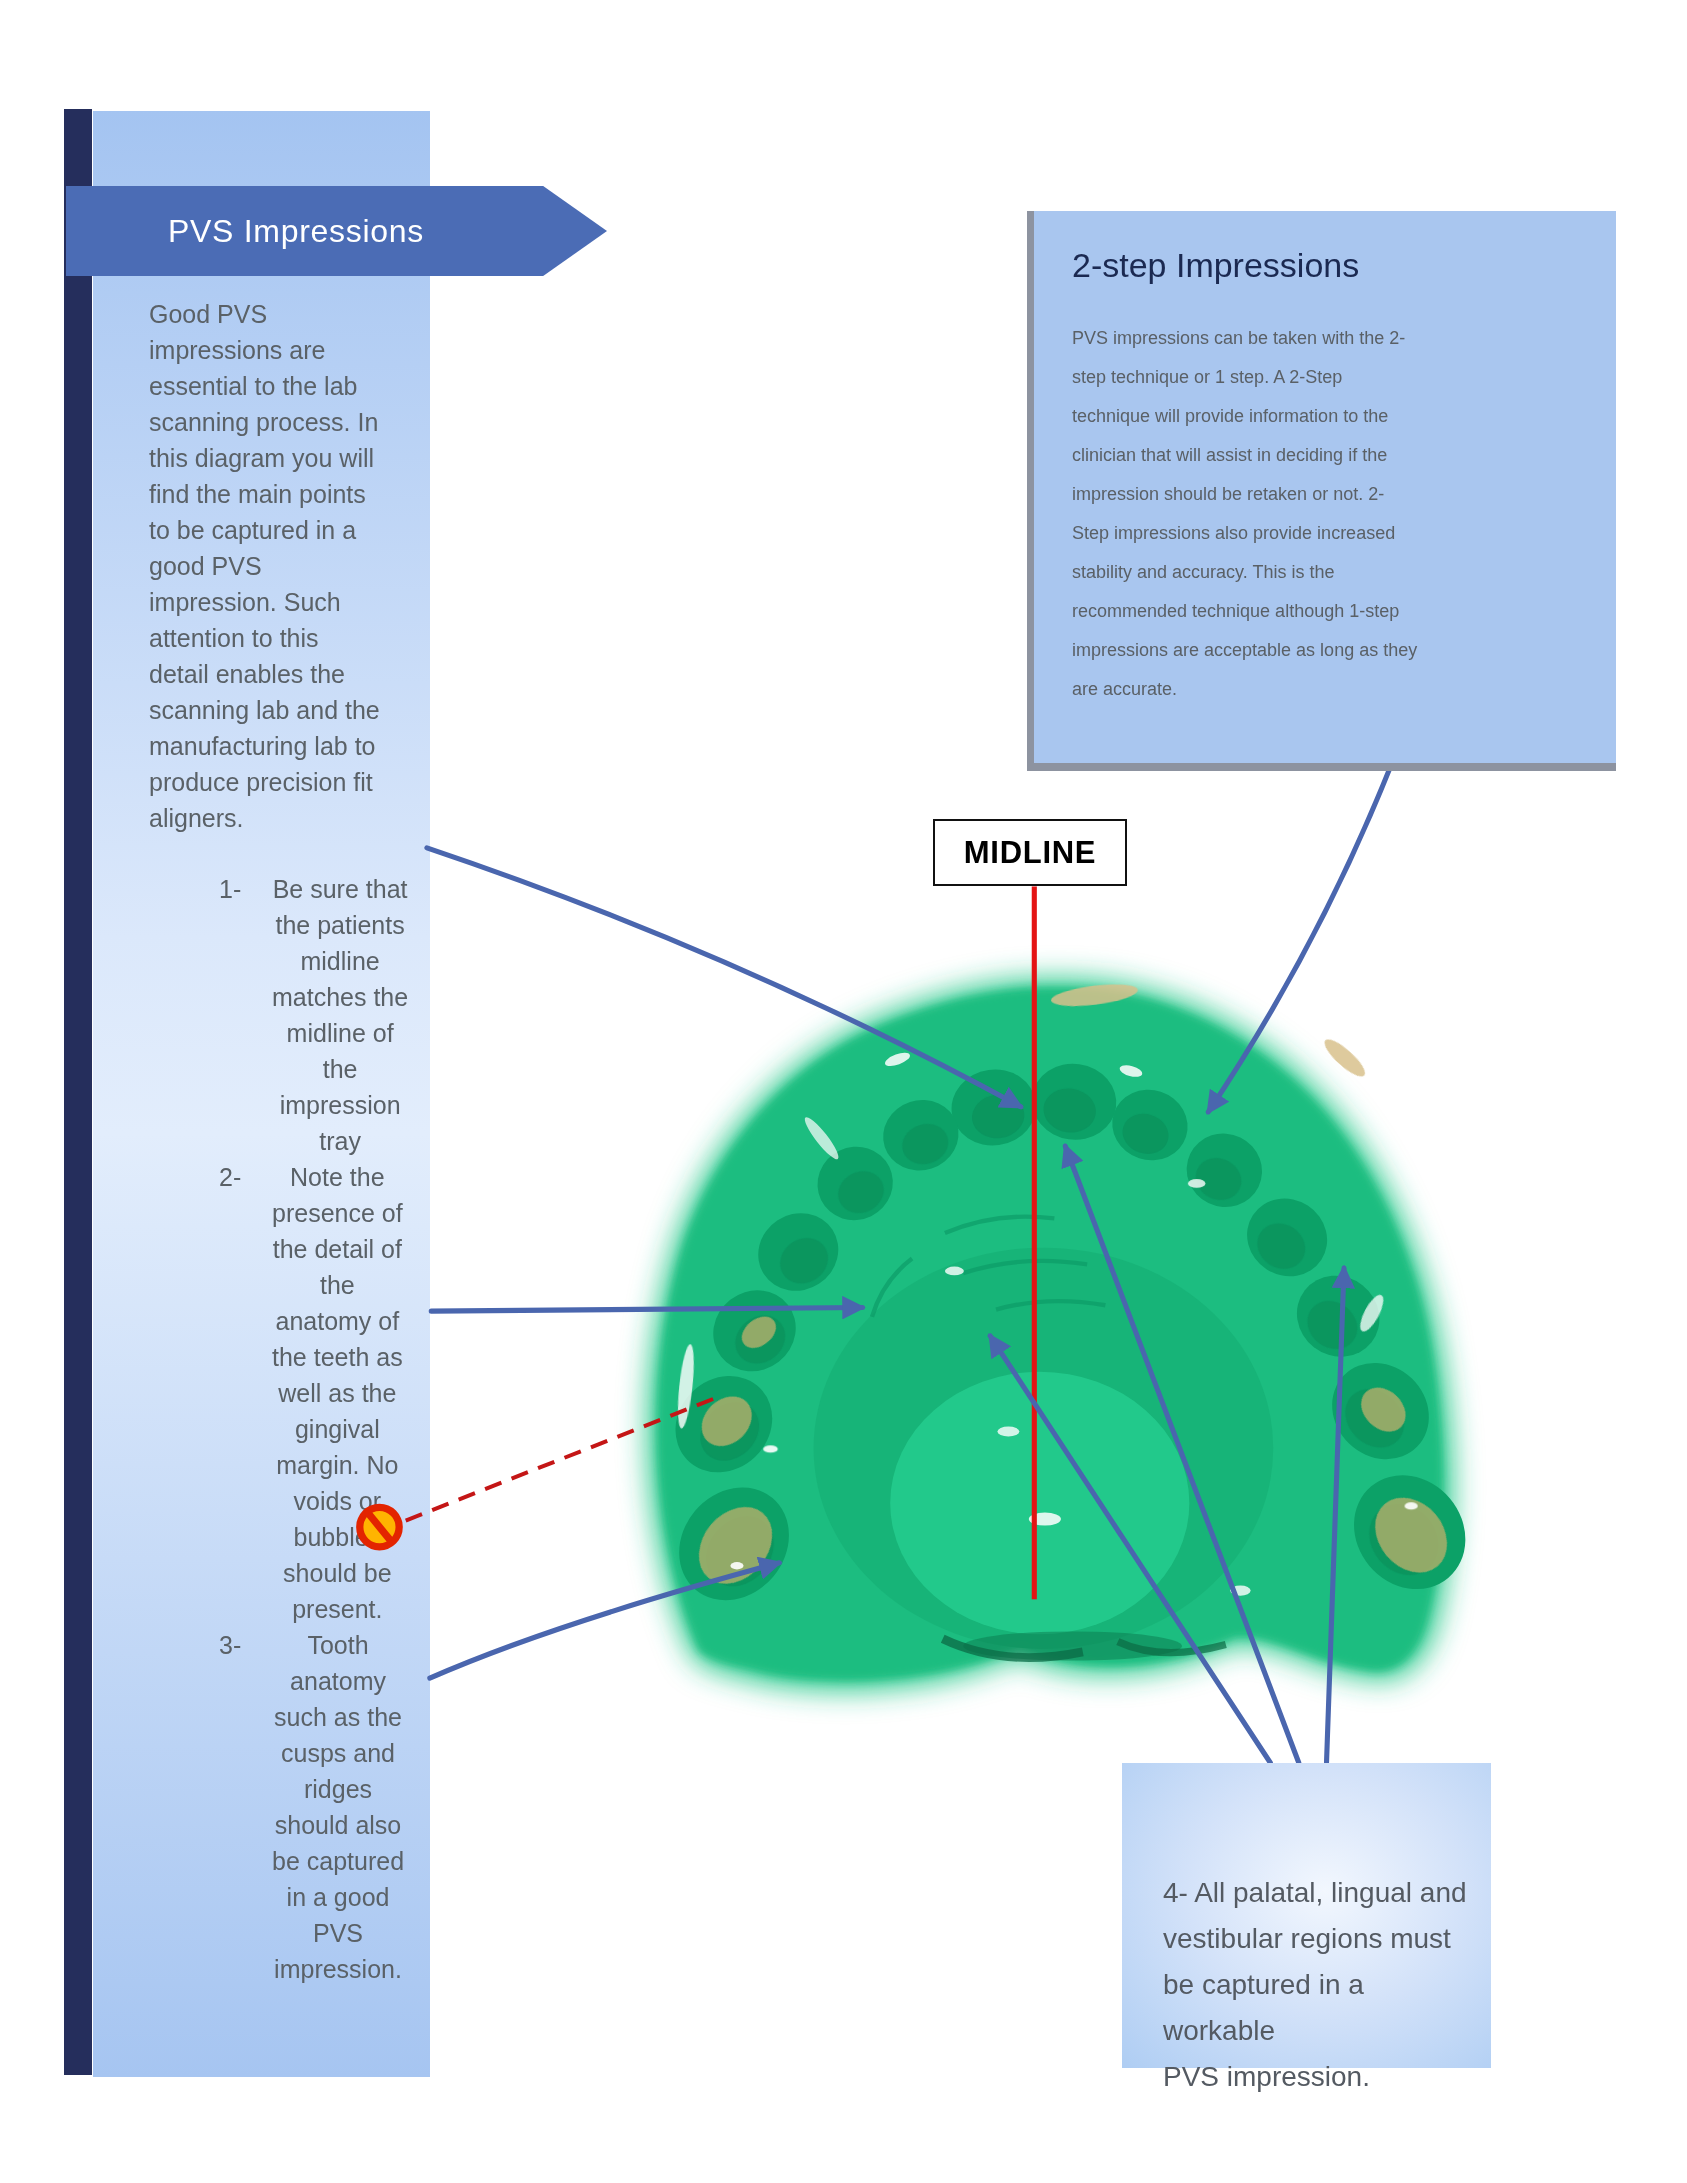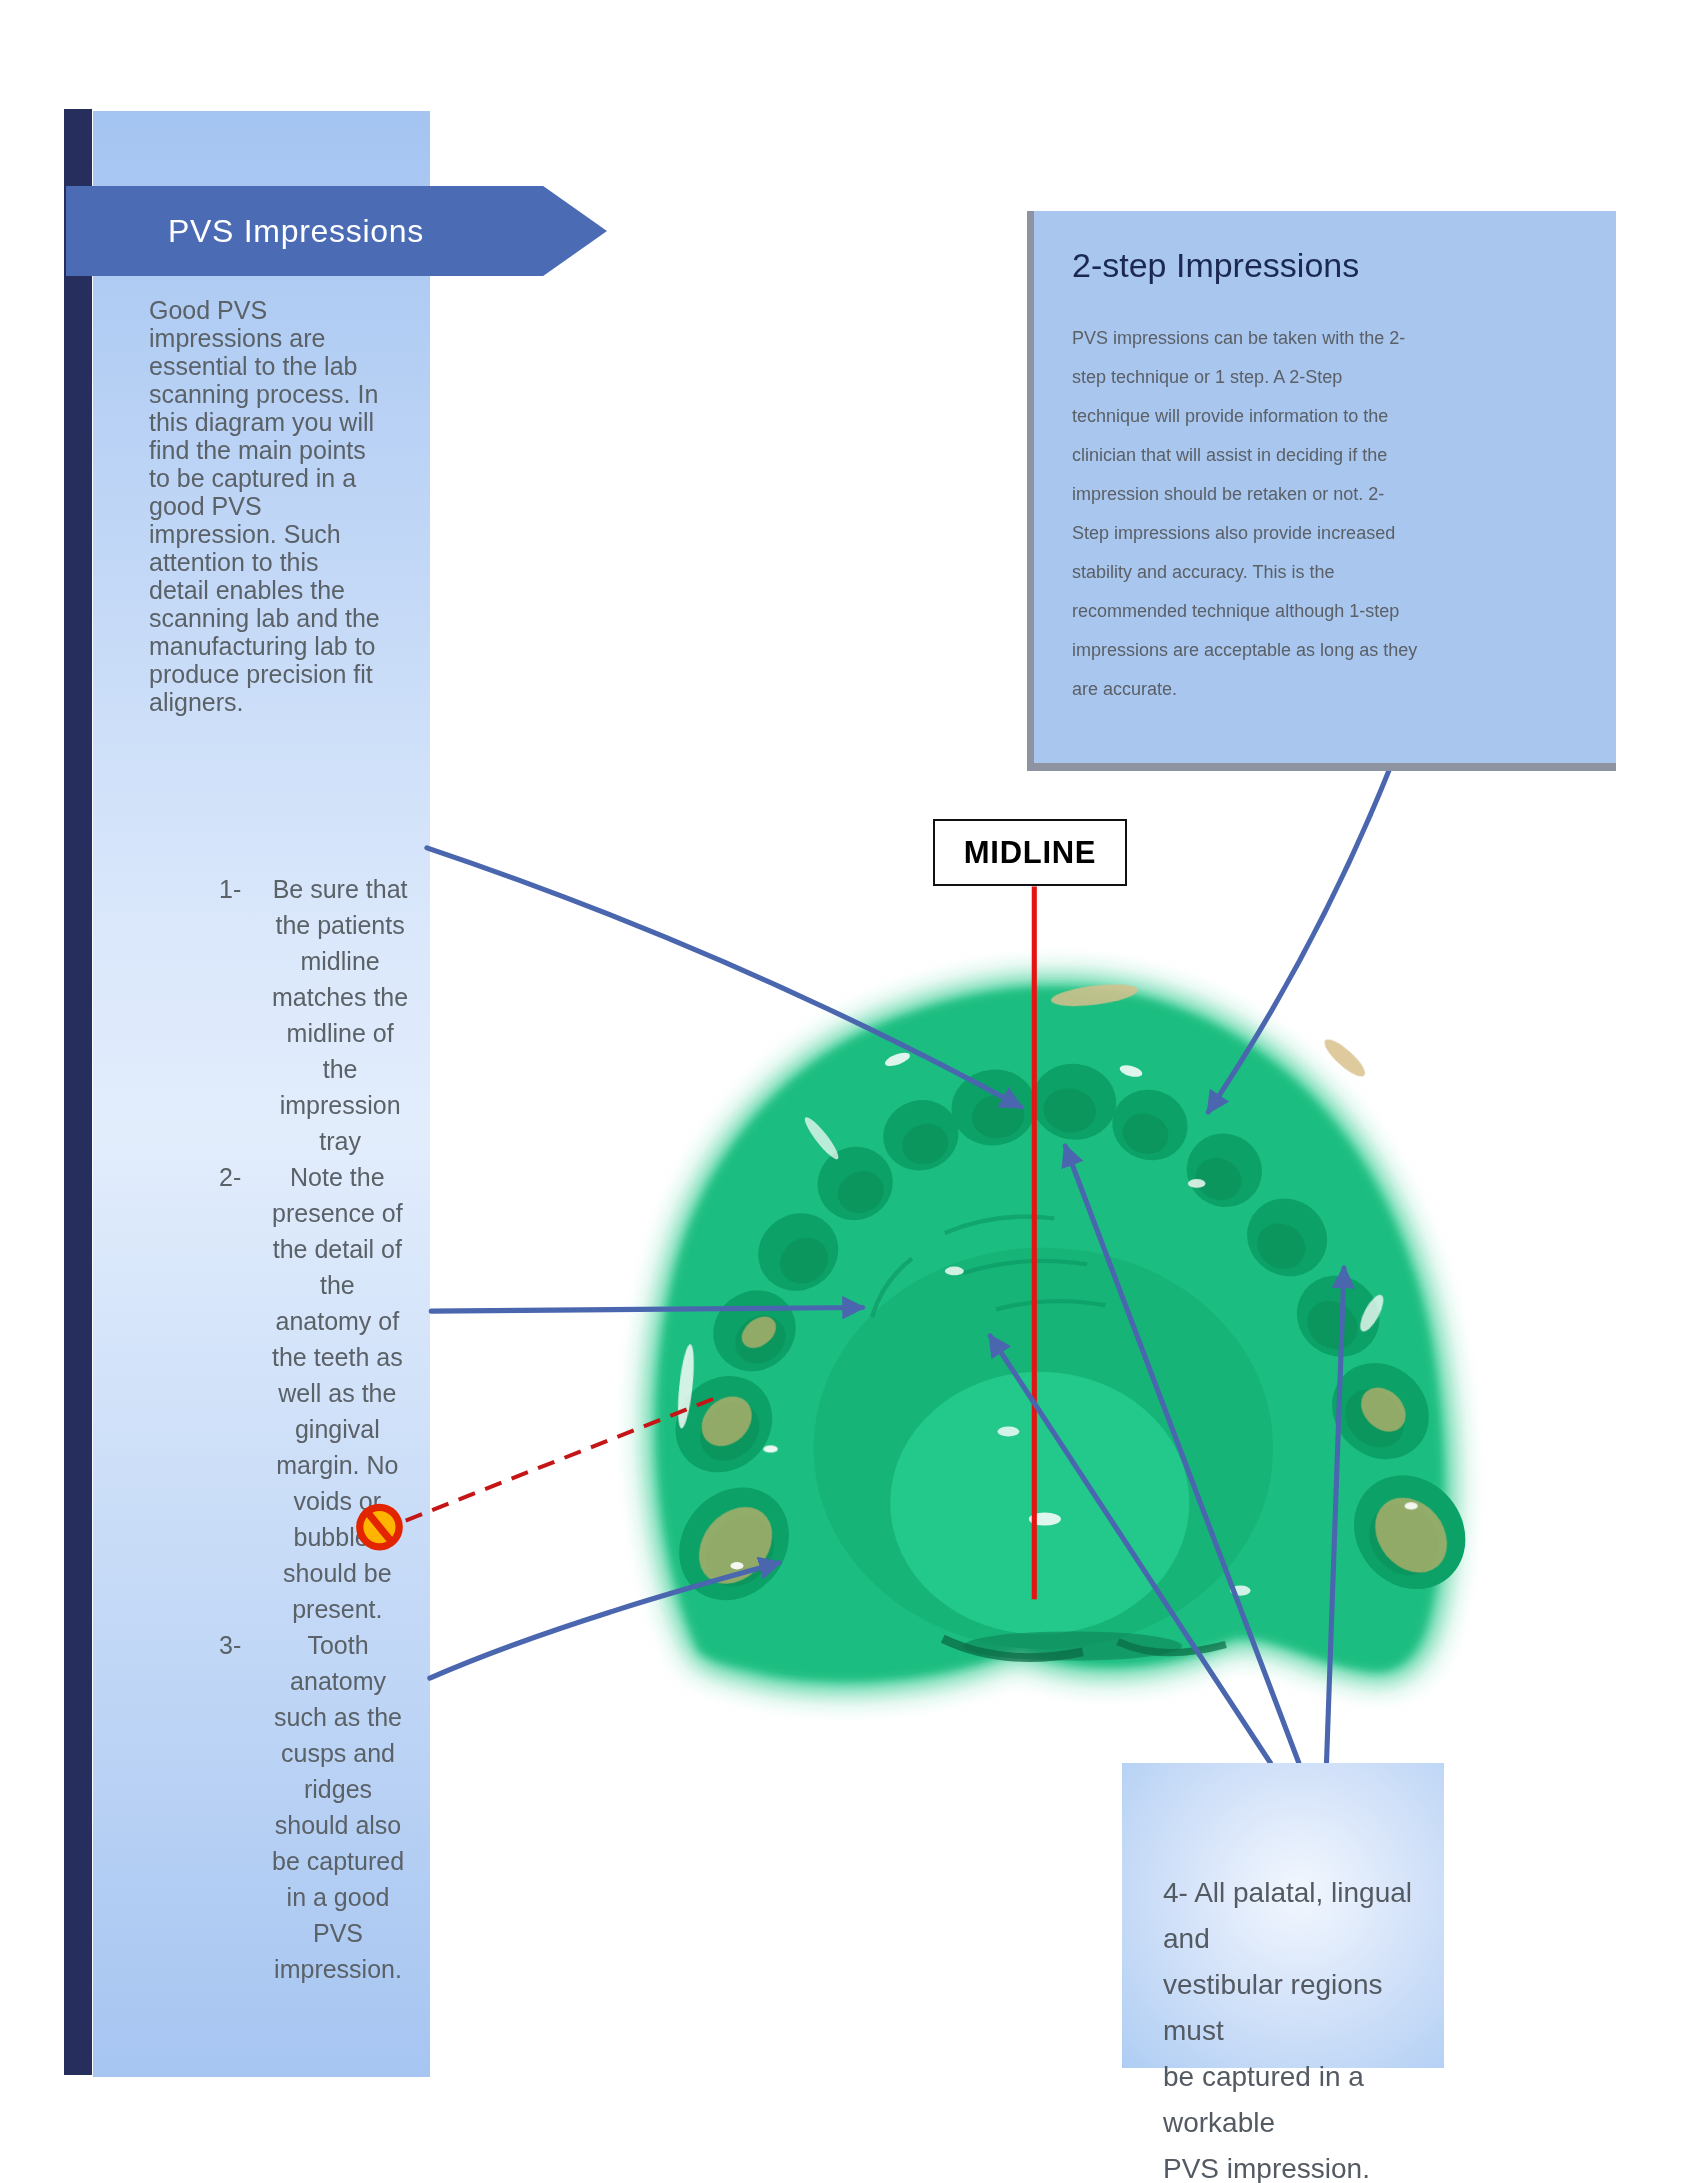--- a/index.html
+++ b/index.html
@@ -10,21 +10,21 @@
   .accent-bar{
     position:absolute;left:64px;top:109px;width:28px;height:1966px;
     background:#252e5c;
   }
   .side-panel{
     position:absolute;left:93px;top:111px;width:337px;height:1966px;
     background:linear-gradient(180deg,#a4c4f1 0%,#dbe8fb 42%,#e2edfc 52%,#a6c5f1 100%);
   }
   .intro{
     position:absolute;left:56px;top:185px;width:270px;margin:0;
-    font-size:25px;line-height:28px;color:#5a6167;white-space:pre-line;
+    font-size:25px;line-height:36px;color:#5a6167;white-space:pre-line;
   }
   .num-list{
     position:absolute;left:126px;top:760px;width:219px;
     font-size:25px;line-height:36px;color:#5a6167;
   }
   .num-list .li{display:flex;align-items:flex-start;}
   .num-list .num{width:53px;flex:0 0 53px;}
   .num-list .txt{white-space:pre-line;text-align:center;}
   .banner{
     position:absolute;left:66px;top:186px;width:541px;height:90px;
@@ -46,21 +46,21 @@
   .box-2step p{
     margin:0;font-size:18px;line-height:39px;color:#5a6066;white-space:pre-line;
   }
   .midline-label{
     position:absolute;left:933px;top:819px;width:194px;height:67px;
     background:#ffffff;border:2.9px solid #111111;box-sizing:border-box;
     display:flex;align-items:center;justify-content:center;
     font-size:31px;font-weight:bold;color:#000000;letter-spacing:0.7px;
   }
   .box-step4{
-    position:absolute;left:1122px;top:1763px;width:322px;height:305px;
+    position:absolute;left:1122px;top:1763px;width:369px;height:305px;
     background:radial-gradient(ellipse at 55% 42%,#f2f7fe 0%,#d3e2f9 48%,#aecdf3 100%);
     box-sizing:border-box;padding:61px 20.4px 0 41px;
     font-size:28px;line-height:46px;color:#545a62;white-space:pre-line;
   }
 </style>
 </head>
 <body>
 
 <div class="page">
 

